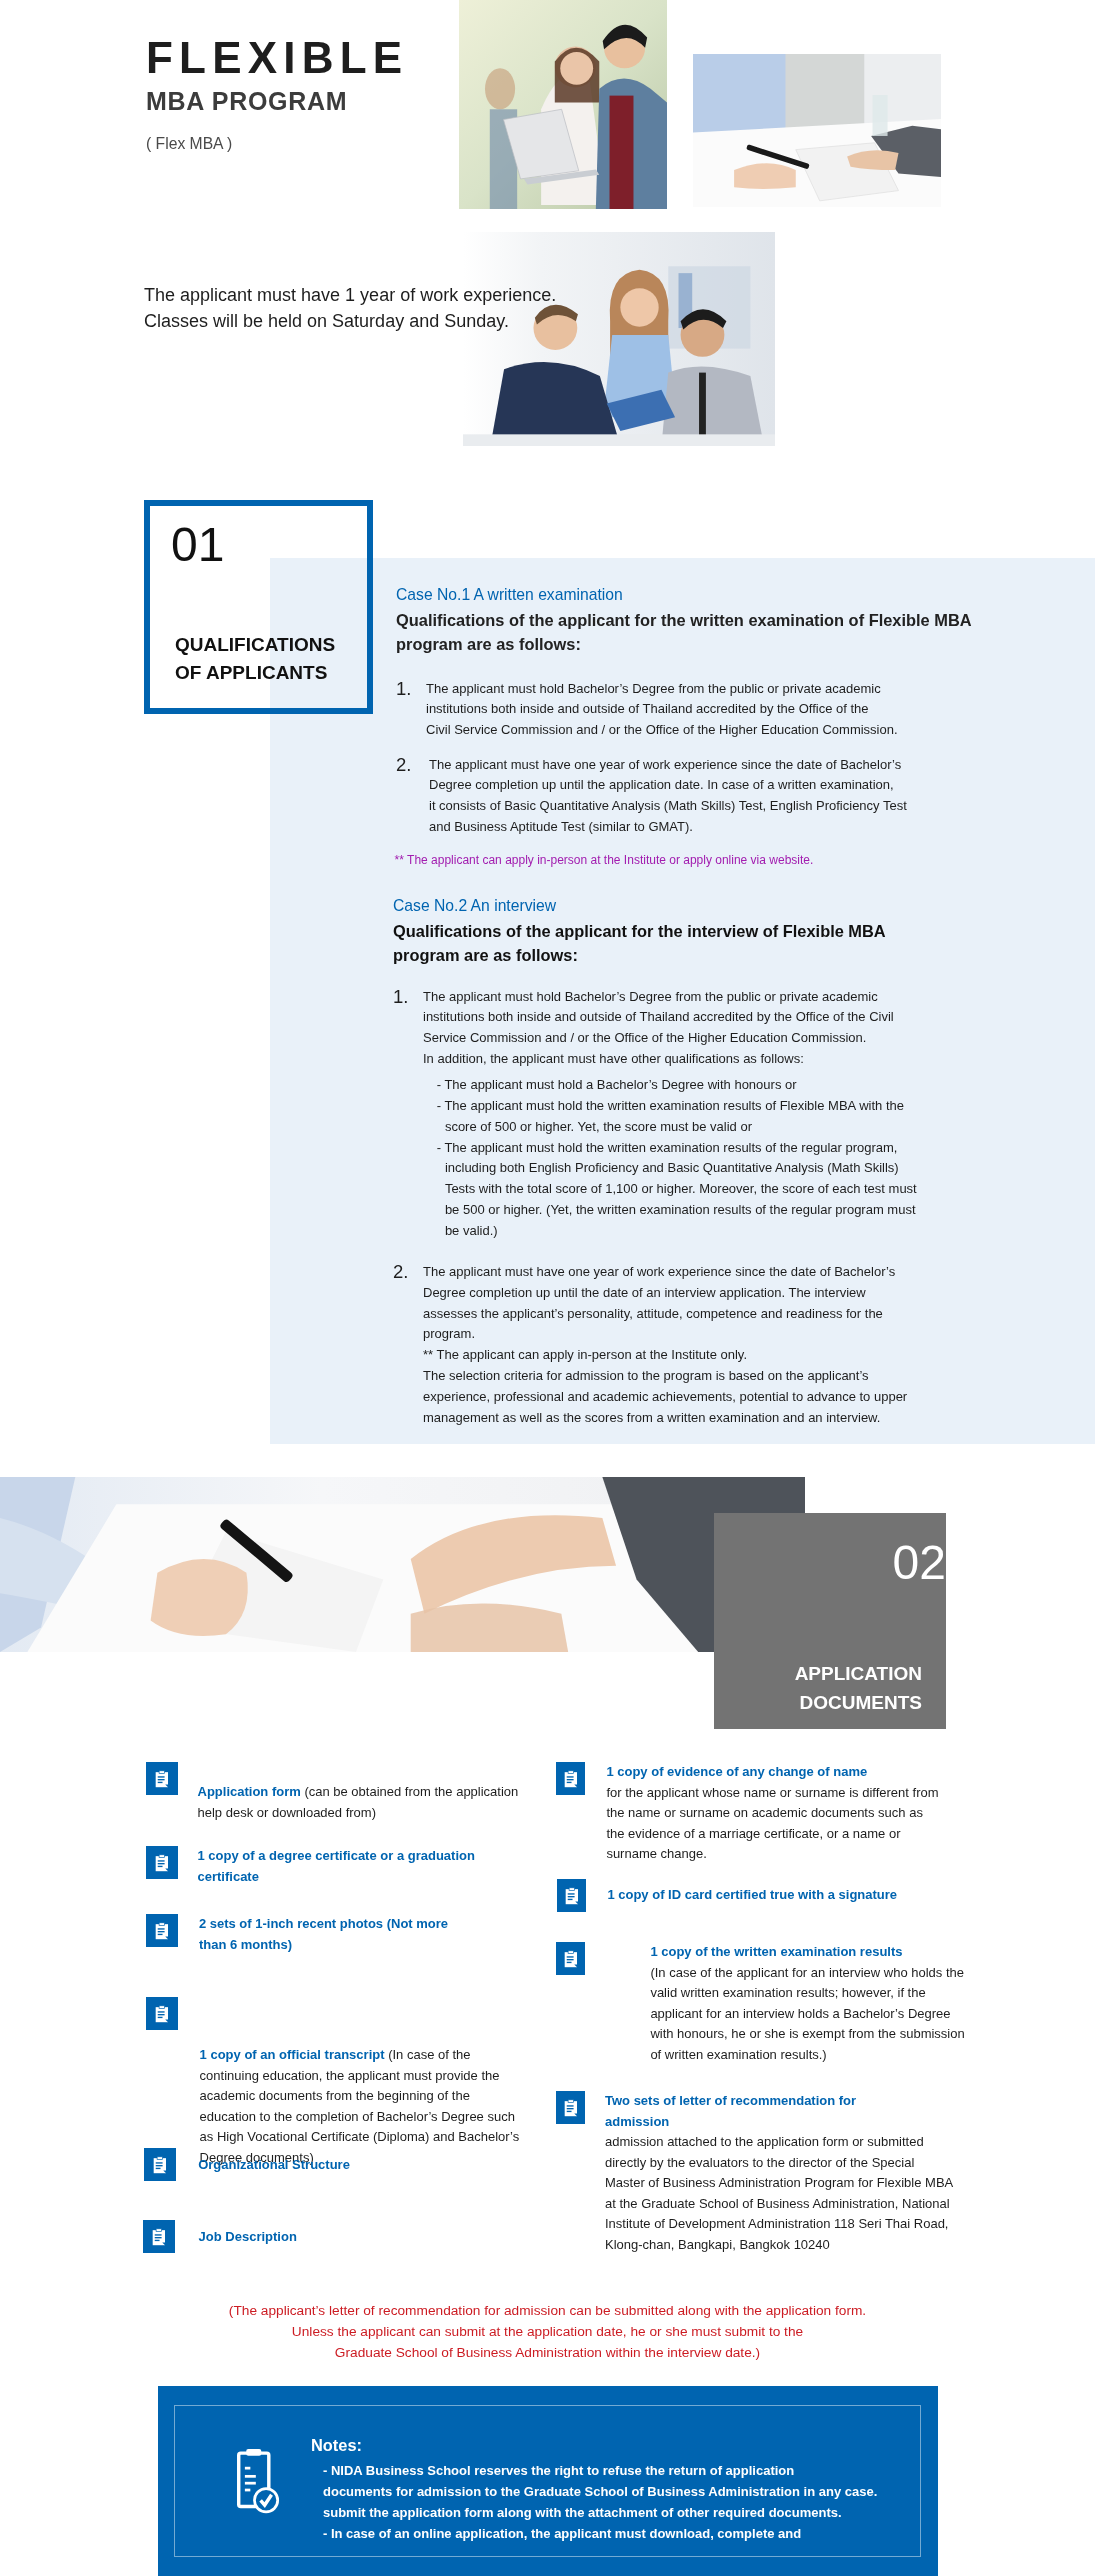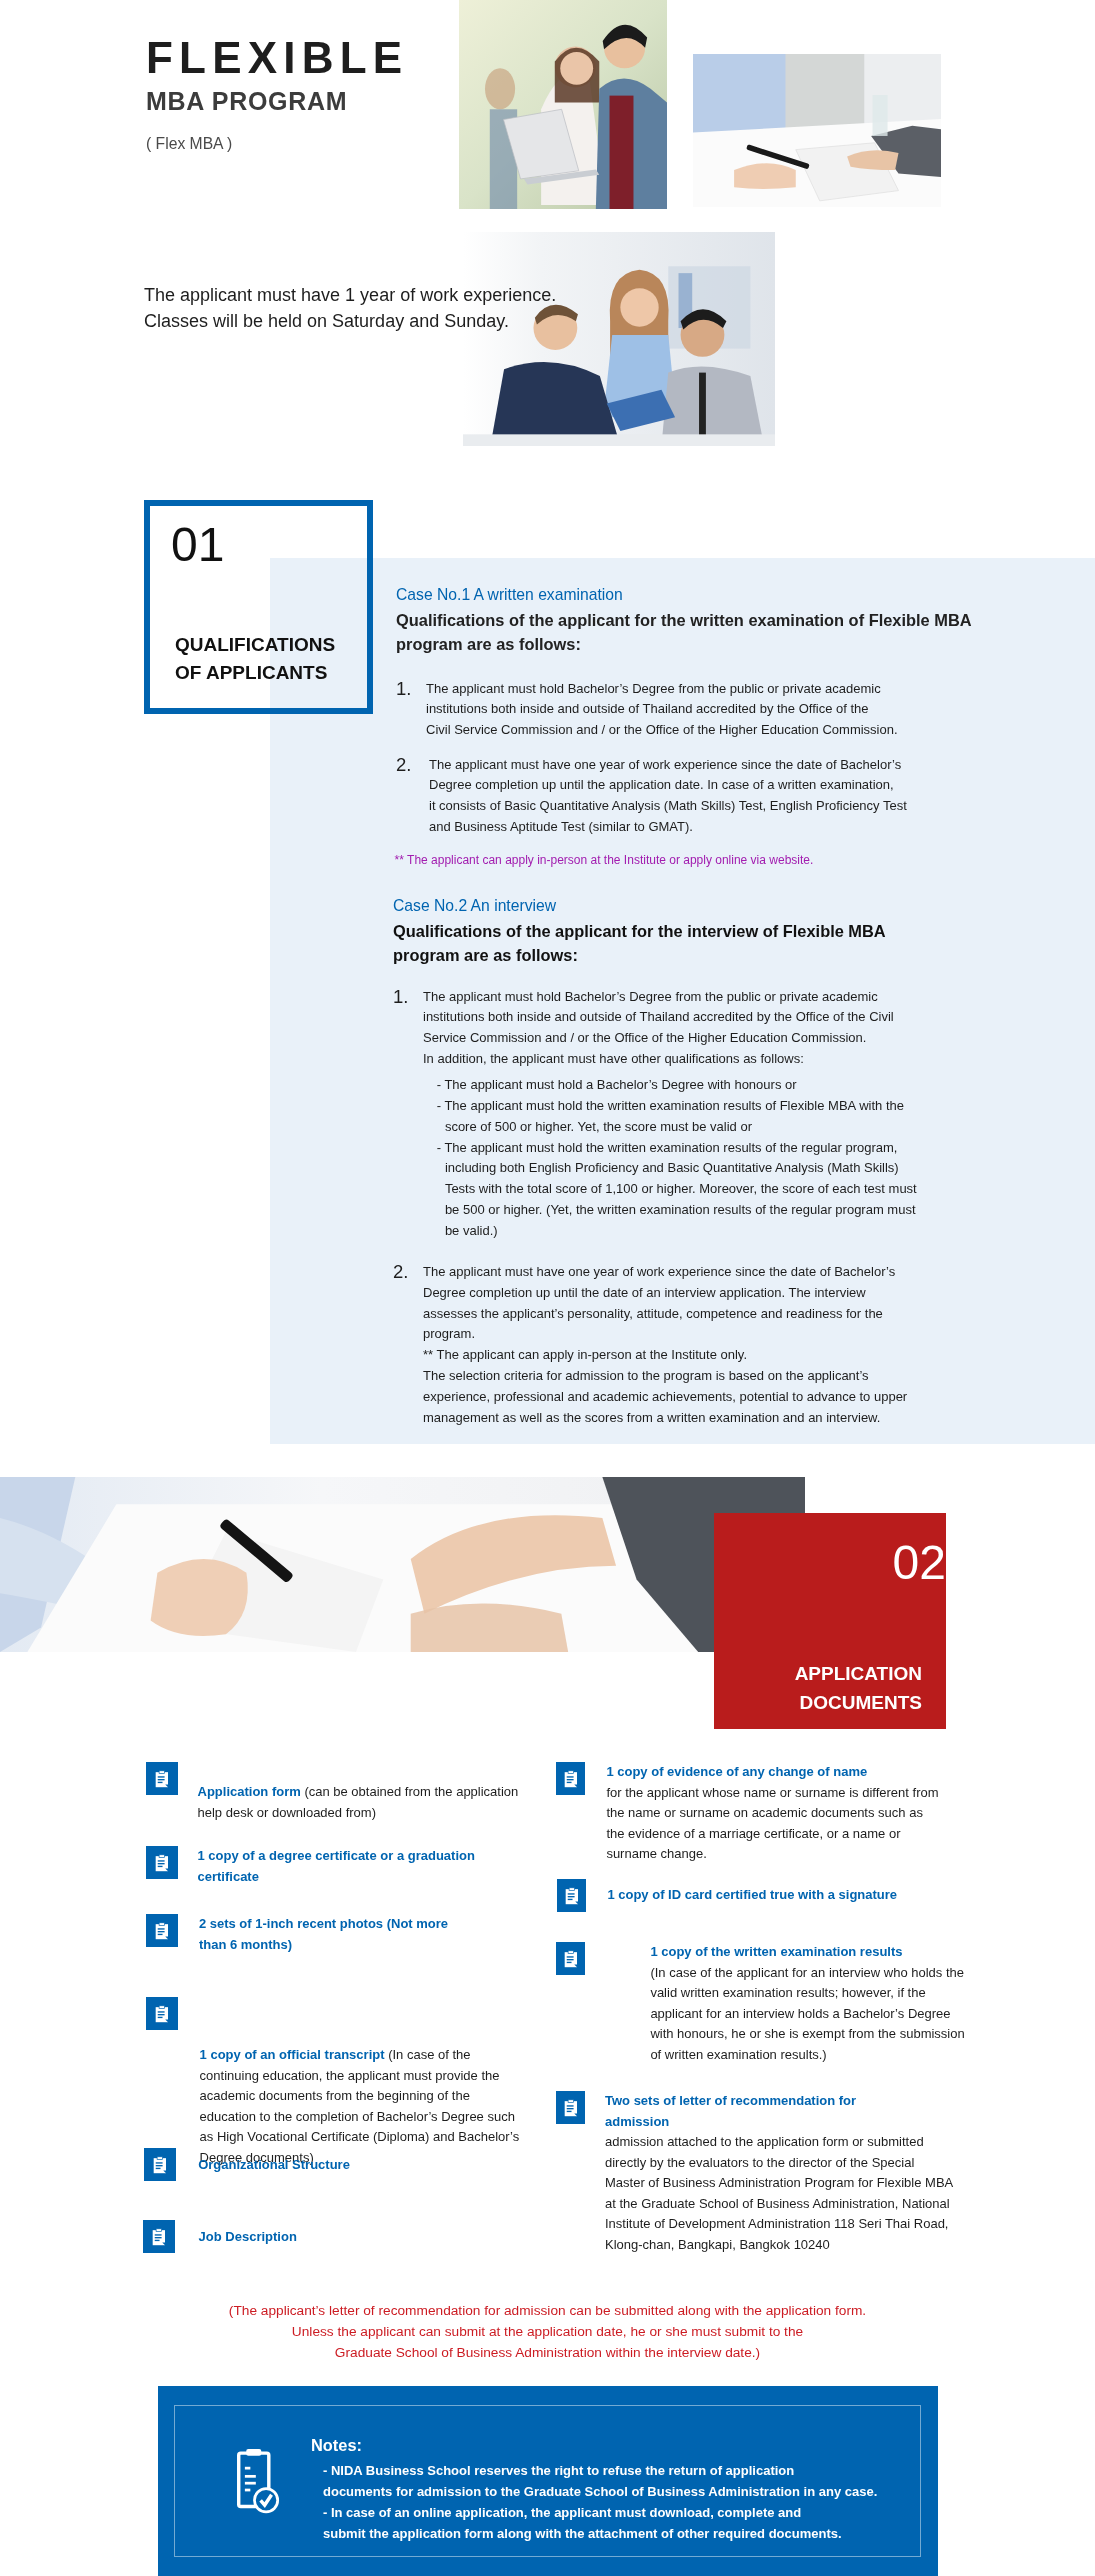--- a/index.html
+++ b/index.html
@@ -24,21 +24,21 @@
 
   .case-title { font-size: 15.7px; color: #0064b0; line-height: 1.2; }
   .case-lead { font-size: 16.4px; color: #222; font-weight: 700; line-height: 1.45; }
   .num-item { display: flex; }
   .num-item .n { font-size: 18.5px; width: 30px; flex: none; line-height: 1.1; color: #1e1e1e; }
   .num-item .body { font-size: 13px; line-height: 1.6; color: #1e1e1e; }
   .red { color: #a21caf; font-size: 12px; }
   .dash { padding-left: 13.7px; text-indent: -8.2px; }
 
   
-  .s2-box { left: 714px; top: 1513px; width: 232px; height: 216px; background: #b91c1c; z-index: 2; }
+  .s2-box { left: 714px; top: 1513px; width: 232px; height: 216px; background: #737373; z-index: 2; }
   .s2-num { right: 0; top: 26px; width: 186px; text-align: right; font-size: 48px; color: #fff; line-height: 1; }
   .s2-heading { right: 24px; top: 147px; text-align: right; font-size: 19px; font-weight: 700; color: #fff; line-height: 1.5; }
 
   .doc { display: flex; }
   .doc-icon { width: 31.5px; height: 33px; background: #0064b0; flex: none; display: flex; align-items: center; justify-content: center; margin-right: 20px; }
   .doc-text { font-size: 13px; line-height: 1.58; color: #1e1e1e; }
   .doc-title { color: #0064b0; font-weight: 700; }
 
   .red-note { left: 164px; top: 2300px; width: 767px; text-align: center; color: #cc1c23; font-size: 13.7px; line-height: 1.55; }
 
@@ -395,17 +395,17 @@
       <rect x="17" y="48" width="16" height="4" fill="#fff"></rect>
       <rect x="17" y="58" width="8" height="4" fill="#fff"></rect>
       <circle cx="48" cy="75" r="17" fill="#0064b0" stroke="#fff" stroke-width="4"></circle>
       <path d="M40 75 L46 82 L56 67" fill="none" stroke="#fff" stroke-width="5"></path>
     </svg>
   </div>
   <div class="abs notes-title">Notes:</div>
   <div class="abs notes-list">
     <div>- NIDA Business School reserves the right to refuse the return of application</div>
     <div style="padding-left:8.2px;">documents for admission to the Graduate School of Business Administration in any case.</div>
+    <div style="padding-left:8.2px;">submit the application form along with the attachment of other required documents.</div>
     <div>- In case of an online application, the applicant must download, complete and</div>
-    <div style="padding-left:8.2px;">submit the application form along with the attachment of other required documents.</div>
   </div>
 </div>
 
 
 </body></html>

